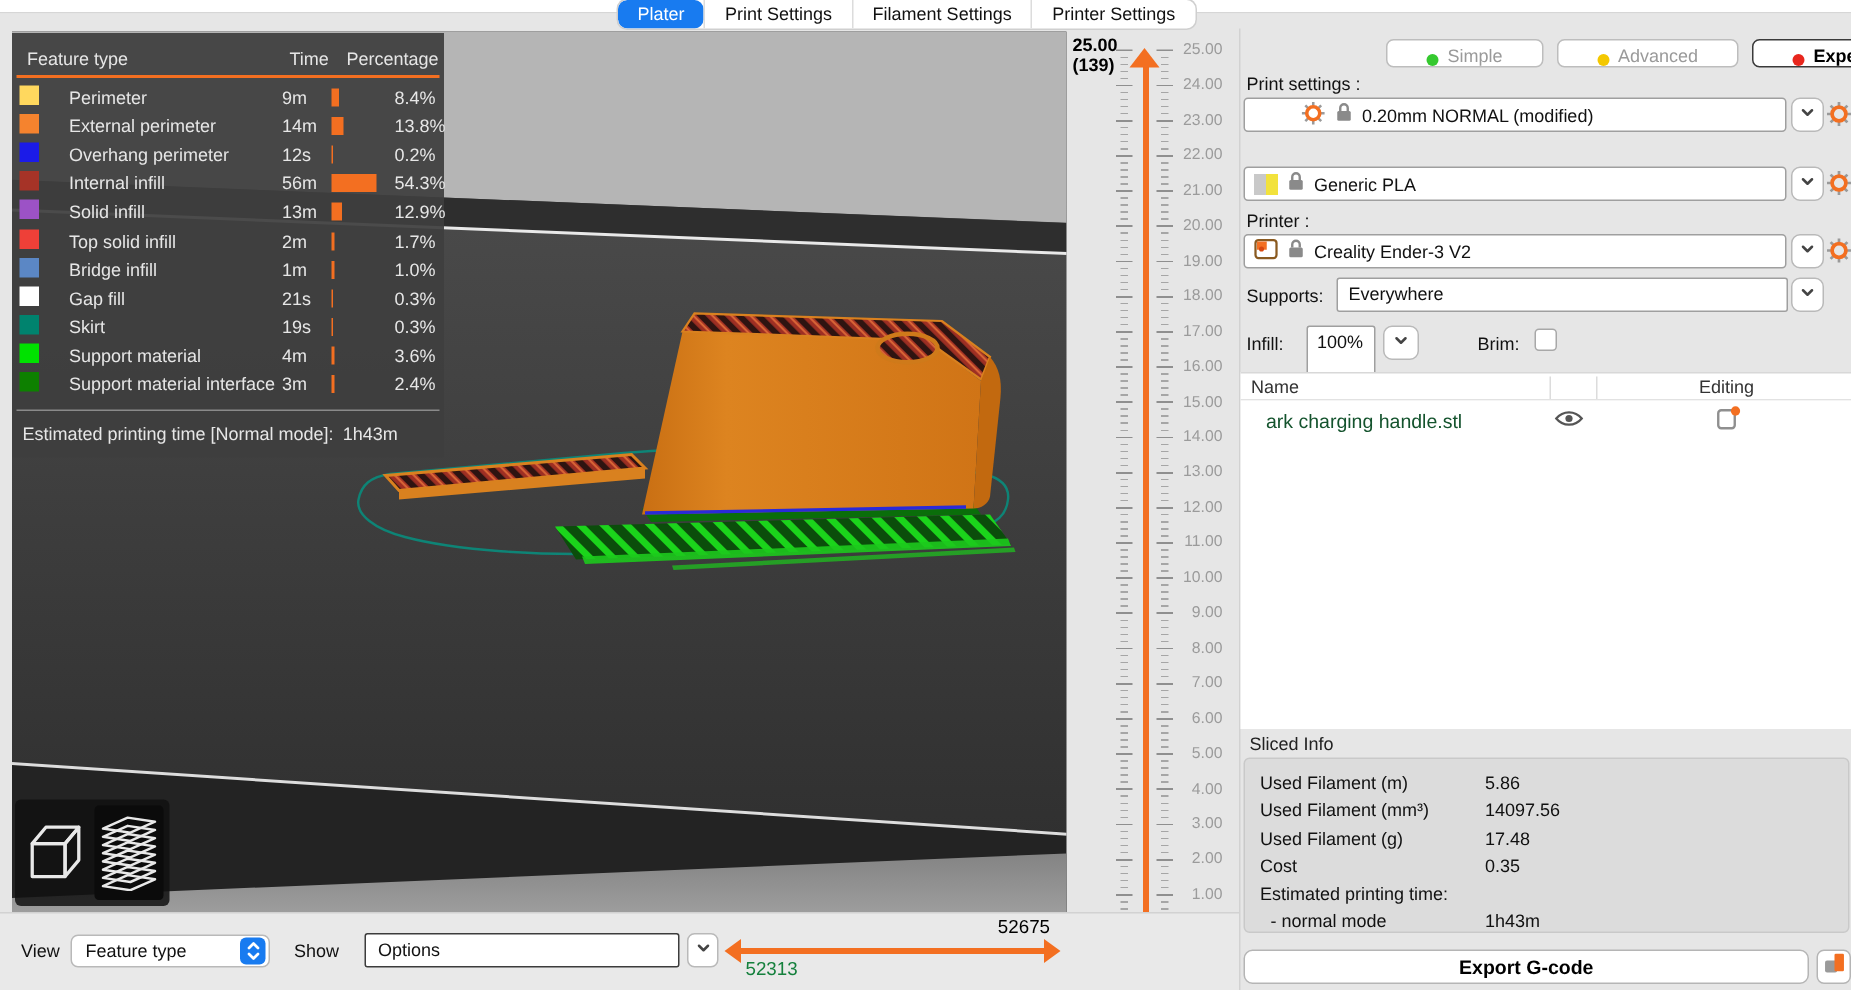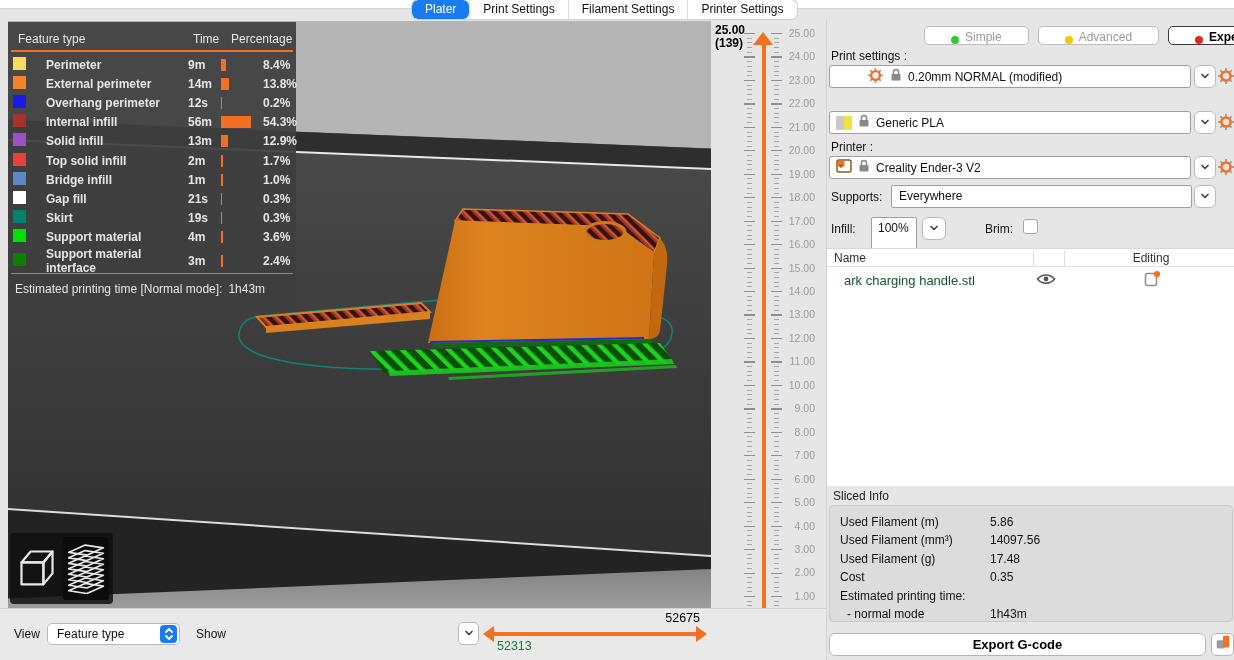--- a/index.html
+++ b/index.html
@@ -20,21 +20,21 @@
 .vp-band{position:absolute;left:0;top:0;width:100%;height:152px;background:#2e2e2e;clip-path:polygon(0 65%,100% 84%,100% 98%,0 78%);}
 .vp-topline{position:absolute;left:0;top:118px;width:101%;height:1.5px;background:#e9e9e9;transform:rotate(2.36deg);transform-origin:left center;}
 .vp-underlay{position:absolute;left:0;top:487px;width:100%;height:100px;background:#232323;clip-path:polygon(0 0,100% 47%,100% 100%,0 100%);}
 .vp-floor{position:absolute;left:0;top:540px;width:100%;height:47px;background:linear-gradient(#7e7e7e,#9d9d9d);clip-path:polygon(0 80%,100% 17%,100% 100%,0 100%);}
 .vp-bottomline{position:absolute;left:0;top:487px;width:101%;height:1.5px;background:#dddddd;transform:rotate(3.83deg);transform-origin:left center;}
 .model{position:absolute;left:0;top:0;}
 
 
 .legend{position:absolute;left:0;top:1px;width:288px;height:283px;background:rgba(62,62,62,.93);color:#e6e6e6;z-index:5;}
 .lg-head{display:grid;grid-template-columns:175px 38px 1fr;align-items:center;height:24px;margin:6px 3px 0 3px;padding-left:7px;border-bottom:2px solid #f36f21;font-size:12px;}
-.lg-rows{margin-top:3px;font-weight:bold;}
+.lg-rows{margin-top:3px;}
 .lg-row{display:grid;grid-template-columns:33px 142px 33px 42px 1fr;align-items:center;height:19.2px;padding:0 8px 0 5px;font-size:12px;}
 .lg-swatch{width:13px;height:13px;display:inline-block;}
 .lg-bar-wrap{height:12px;display:flex;align-items:center;}
 .lg-bar{height:12px;background:#f36f21;}
 .lg-pct{text-align:right;}
 .lg-divider{border-top:1px solid #8a8a8a;margin:7px 3px 0 3px;}
 .lg-footer{padding:8px 0 0 7px;font-size:12px;}
 .lg-footer span{margin-right:6px;}
 
 
@@ -382,20 +382,23 @@
     <div class="bb-select">
       <span>Feature type</span>
       <span class="bb-stepper">
         <svg width="12" height="16" viewBox="0 0 12 16" fill="none" stroke="#fff" stroke-width="1.8" stroke-linecap="round" stroke-linejoin="round">
             <path d="M3 6 L6 3 L9 6"></path>
             <path d="M3 10 L6 13 L9 10"></path>
           </svg>
       </span>
     </div>
     <span class="bb-label" style="left:196px;top:18px;">Show</span>
+    <div class="bb-field">
+      <span>Options</span>
+    </div>
     <div class="bb-dd">
       <span>
         <svg width="12" height="12" viewBox="0 0 12 12">
             <path d="M3 4.5 L6 7.5 L9 4.5" stroke="#444" stroke-width="1.7" fill="none" stroke-linecap="round" stroke-linejoin="round"></path>
           </svg>
       </span>
     </div>
     <div class="hslider-line"></div>
     <div class="hslider-left"></div>
     <div class="hslider-right"></div>

